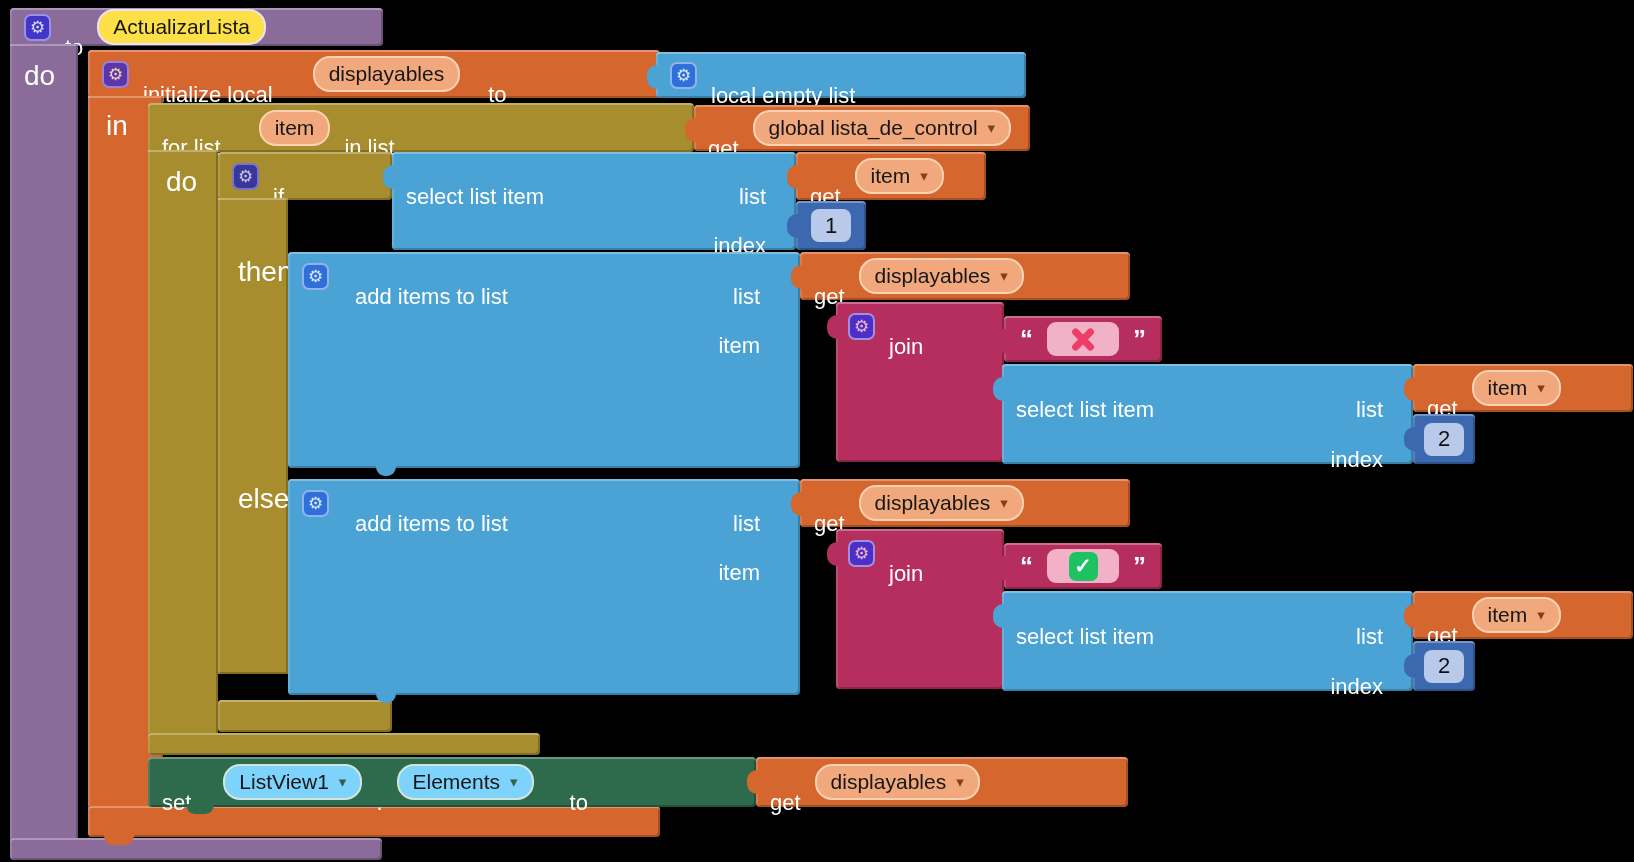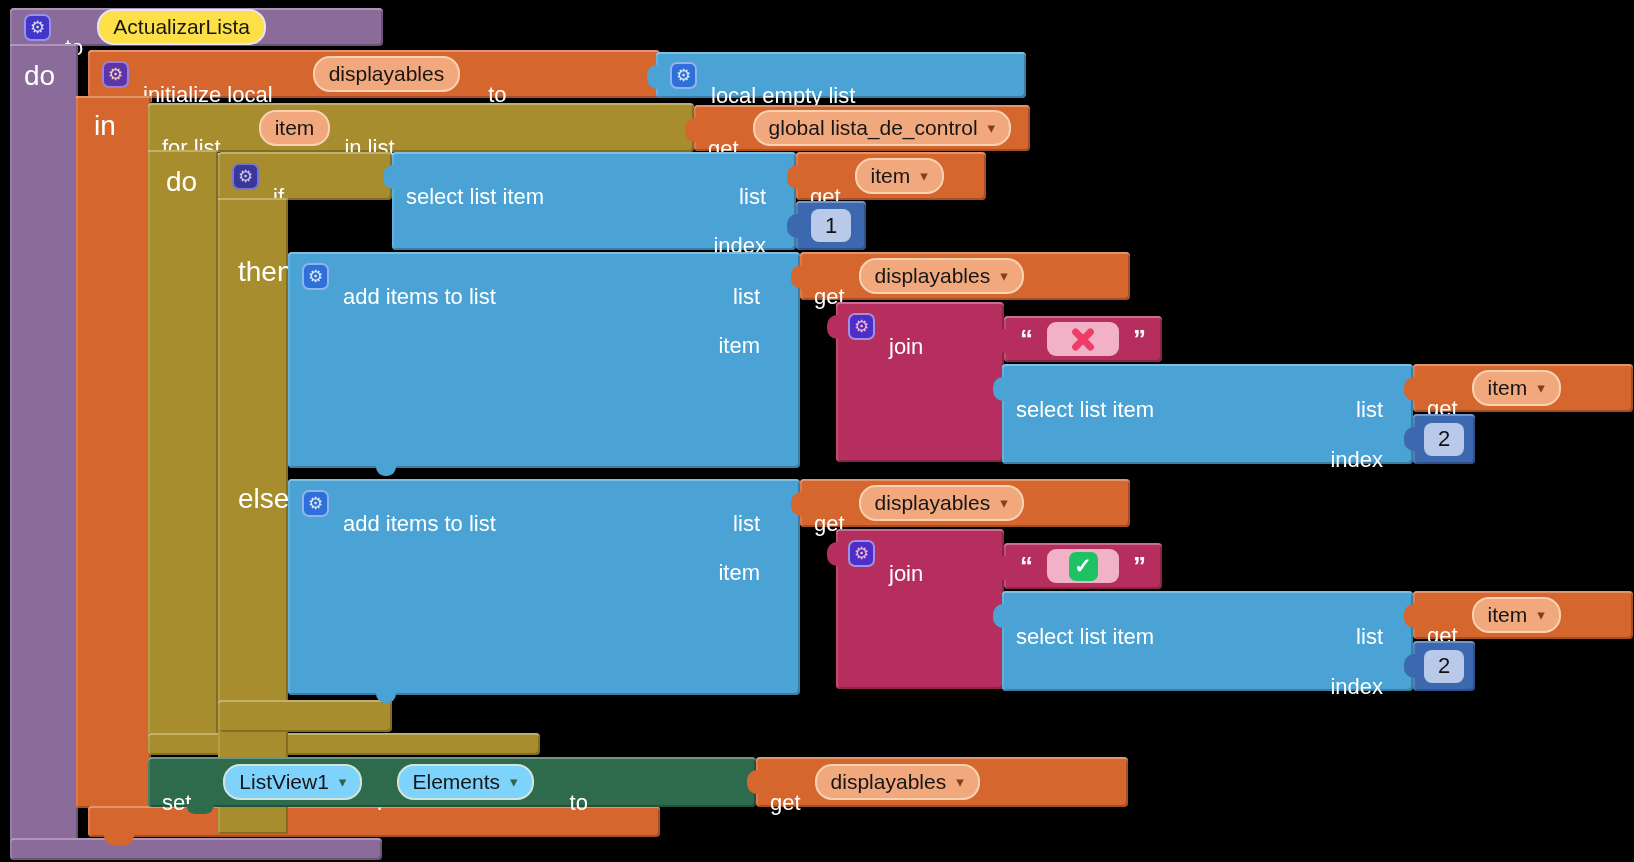--- a/index.html
+++ b/index.html
@@ -15,21 +15,21 @@
     position:absolute;box-sizing:border-box;
     box-shadow:inset 0 2px 0 rgba(255,255,255,.30), inset 2px 0 0 rgba(255,255,255,.14),
                inset -2px -2px 0 rgba(0,0,0,.22);
     border-radius:4px;
   }
   .c-purple{background:var(--c-purple);} .c-orange{background:var(--c-orange);}
   .c-olive{background:var(--c-olive);}   .c-blue{background:var(--c-blue);}
   .c-magenta{background:var(--c-magenta);} .c-green{background:var(--c-green);text-align:center;}
   .c-math{background:var(--c-math);}
   .hrow{display:flex;align-items:center;padding:0 14px;gap:14px;height:100%;}
-  .row{display:flex;align-items:center;padding:0 14px;gap:14px;height:49px;}
+  .row{display:flex;align-items:center;padding:0 14px;gap:26px;height:49px;}
   .lb{color:#fff;font-size:22px;white-space:nowrap;margin-top:41px;}
   .pill{display:flex;align-items:center;padding:1px 14px;border-radius:17px;
         font-size:21px;color:#161616;white-space:nowrap;height:30px;}
   .pill-orange{background:#f2a87d;border:2px solid #f8d2b2;}
   .pill-lav{background:#fde047;border:2px solid #e9e2f2;}
   .pill-green{background:#7dd3fc;border:2px solid #d2e5da;}
   .arr{font-size:15px;margin-left:10px;color:#8a3c1a;}
   .arr-g{font-size:15px;margin-left:10px;color:#33604a;}
   .gear{width:27px;height:27px;border-radius:7px;display:flex;align-items:center;
         justify-content:center;font-size:17px;flex:0 0 auto;box-sizing:border-box;}
@@ -52,29 +52,29 @@
         font-size:21px;font-weight:bold;display:flex;align-items:center;justify-content:center;}
   .quote{color:#fff;font-size:26px;font-weight:bold;}
   .collabel{position:absolute;color:#fff;font-size:28px;}
   .bump{position:absolute;height:10px;border-radius:0 0 9px 9px;}
 
   
   #p-head{left:10px;top:8px;width:373px;height:38px;}
   #p-col{left:10px;top:44px;width:68px;height:796px;border-radius:0;}
   #p-bottom{left:10px;top:838px;width:372px;height:22px;}
   #i-head{left:88px;top:50px;width:572px;height:48px;}
-  #i-col{left:76px;top:96px;width:75px;height:712px;border-radius:0;}
+  #i-col{left:88px;top:96px;width:75px;height:712px;border-radius:0;}
   #i-bottom{left:88px;top:806px;width:572px;height:31px;}
   #cel{left:656px;top:52px;width:370px;height:46px;}
   #fe-head{left:148px;top:103px;width:546px;height:49px;}
   #fe-col{left:148px;top:150px;width:70px;height:585px;border-radius:0;}
   #fe-bottom{left:148px;top:733px;width:392px;height:22px;}
   #gg{left:694px;top:105px;width:336px;height:46px;}
   #if-head{left:218px;top:152px;width:174px;height:48px;}
-  #if-col{left:218px;top:198px;width:70px;height:636px;border-radius:0;}
+  #if-col{left:218px;top:198px;width:70px;height:476px;border-radius:0;}
   #if-bottom{left:218px;top:700px;width:174px;height:32px;}
   #sel1{left:392px;top:152px;width:404px;height:98px;}
   #gi1{left:796px;top:152px;width:190px;height:48px;}
   #n1{left:796px;top:201px;width:70px;height:49px;display:flex;align-items:center;justify-content:center;}
   #ai1{left:288px;top:252px;width:512px;height:216px;}
   #gd1{left:800px;top:252px;width:330px;height:48px;}
   #j1{left:836px;top:302px;width:168px;height:160px;}
   #t1{left:1004px;top:316px;width:158px;height:46px;}
   #sel2{left:1002px;top:364px;width:411px;height:100px;}
   #gi2{left:1413px;top:364px;width:220px;height:48px;}

